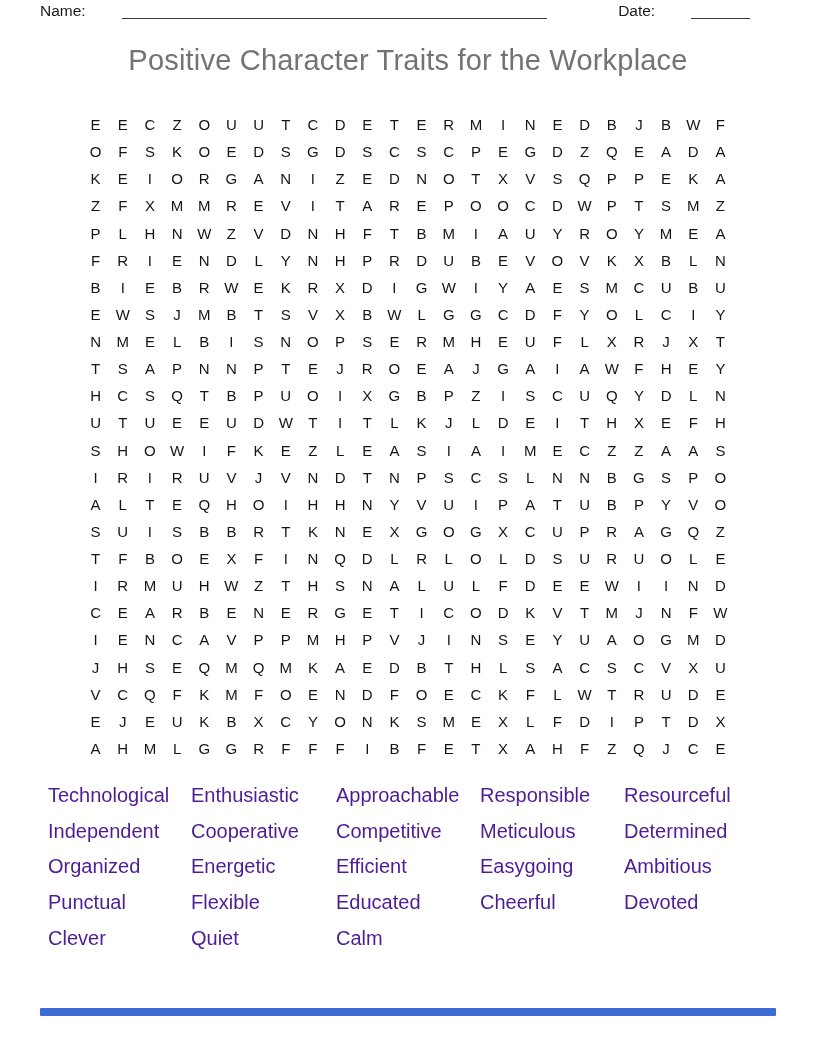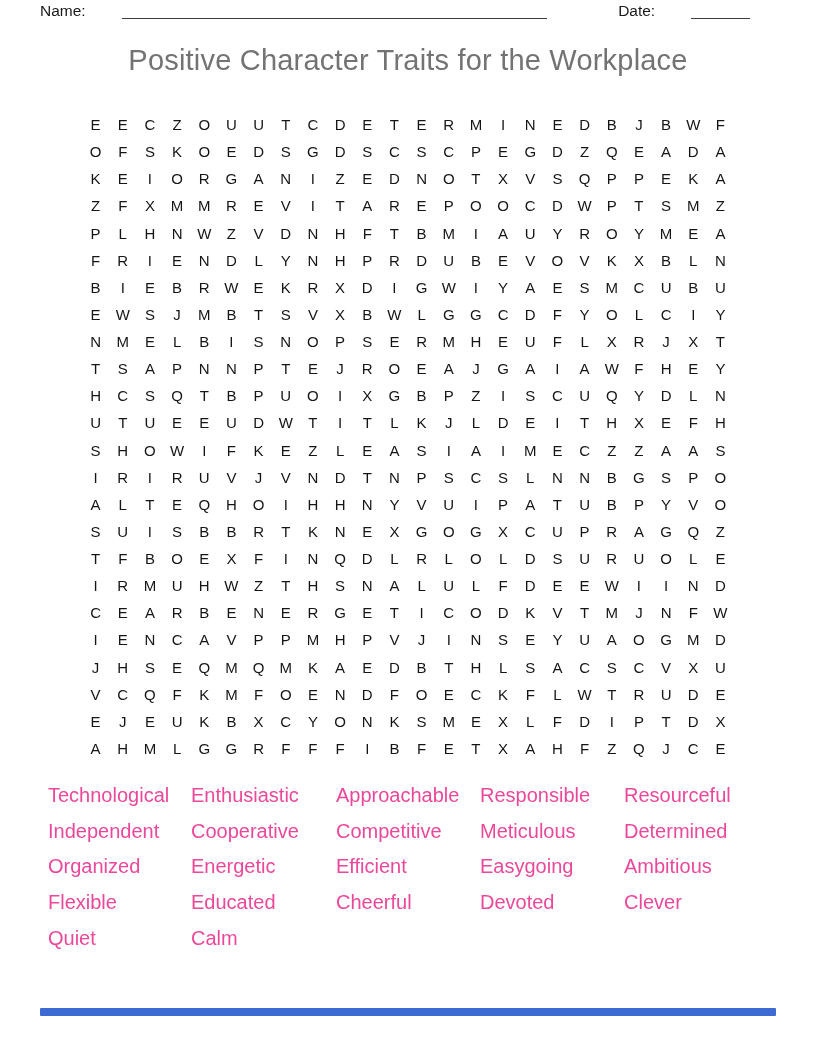--- a/index.html
+++ b/index.html
@@ -16,21 +16,21 @@
 
   
   .title{position:absolute;left:0;top:44px;width:100%;text-align:center;font-size:29px;font-weight:400;letter-spacing:0.2px;color:#737373;margin:0;font-family:"Liberation Sans",sans-serif;}
 
   
   .grid{position:absolute;left:82px;top:111px;width:652px;height:651px;display:grid;grid-template-columns:repeat(24,1fr);grid-template-rows:repeat(24,1fr);}
   .cell{display:flex;align-items:center;justify-content:center;font-size:15px;font-weight:400;color:#151515;line-height:1;}
 
   
   .words{position:absolute;left:48px;top:778px;width:712px;display:grid;grid-template-columns:143px 145px 144px 144px 1fr;grid-auto-rows:35.6px;}
-  .word{display:flex;align-items:center;font-size:20px;color:#ec4899;white-space:nowrap;}
+  .word{display:flex;align-items:center;font-size:20px;color:#4c1d95;white-space:nowrap;}
 
   
   .footer-bar{position:absolute;left:40px;top:1008px;width:736px;height:8px;border-radius:1px;}
 </style>
 </head>
 <body>
 
 <div class="page">
 
   <div class="topline">
@@ -630,20 +630,21 @@
       <span class="word">Independent</span>
       <span class="word">Cooperative</span>
       <span class="word">Competitive</span>
       <span class="word">Meticulous</span>
       <span class="word">Determined</span>
       <span class="word">Organized</span>
       <span class="word">Energetic</span>
       <span class="word">Efficient</span>
       <span class="word">Easygoing</span>
       <span class="word">Ambitious</span>
+      <span class="word">Punctual</span>
       <span class="word">Flexible</span>
       <span class="word">Educated</span>
       <span class="word">Cheerful</span>
       <span class="word">Devoted</span>
       <span class="word">Clever</span>
       <span class="word">Quiet</span>
       <span class="word">Calm</span>
     </div>
 
   <div class="footer-bar" style="background: rgb(60, 107, 211);"></div>

